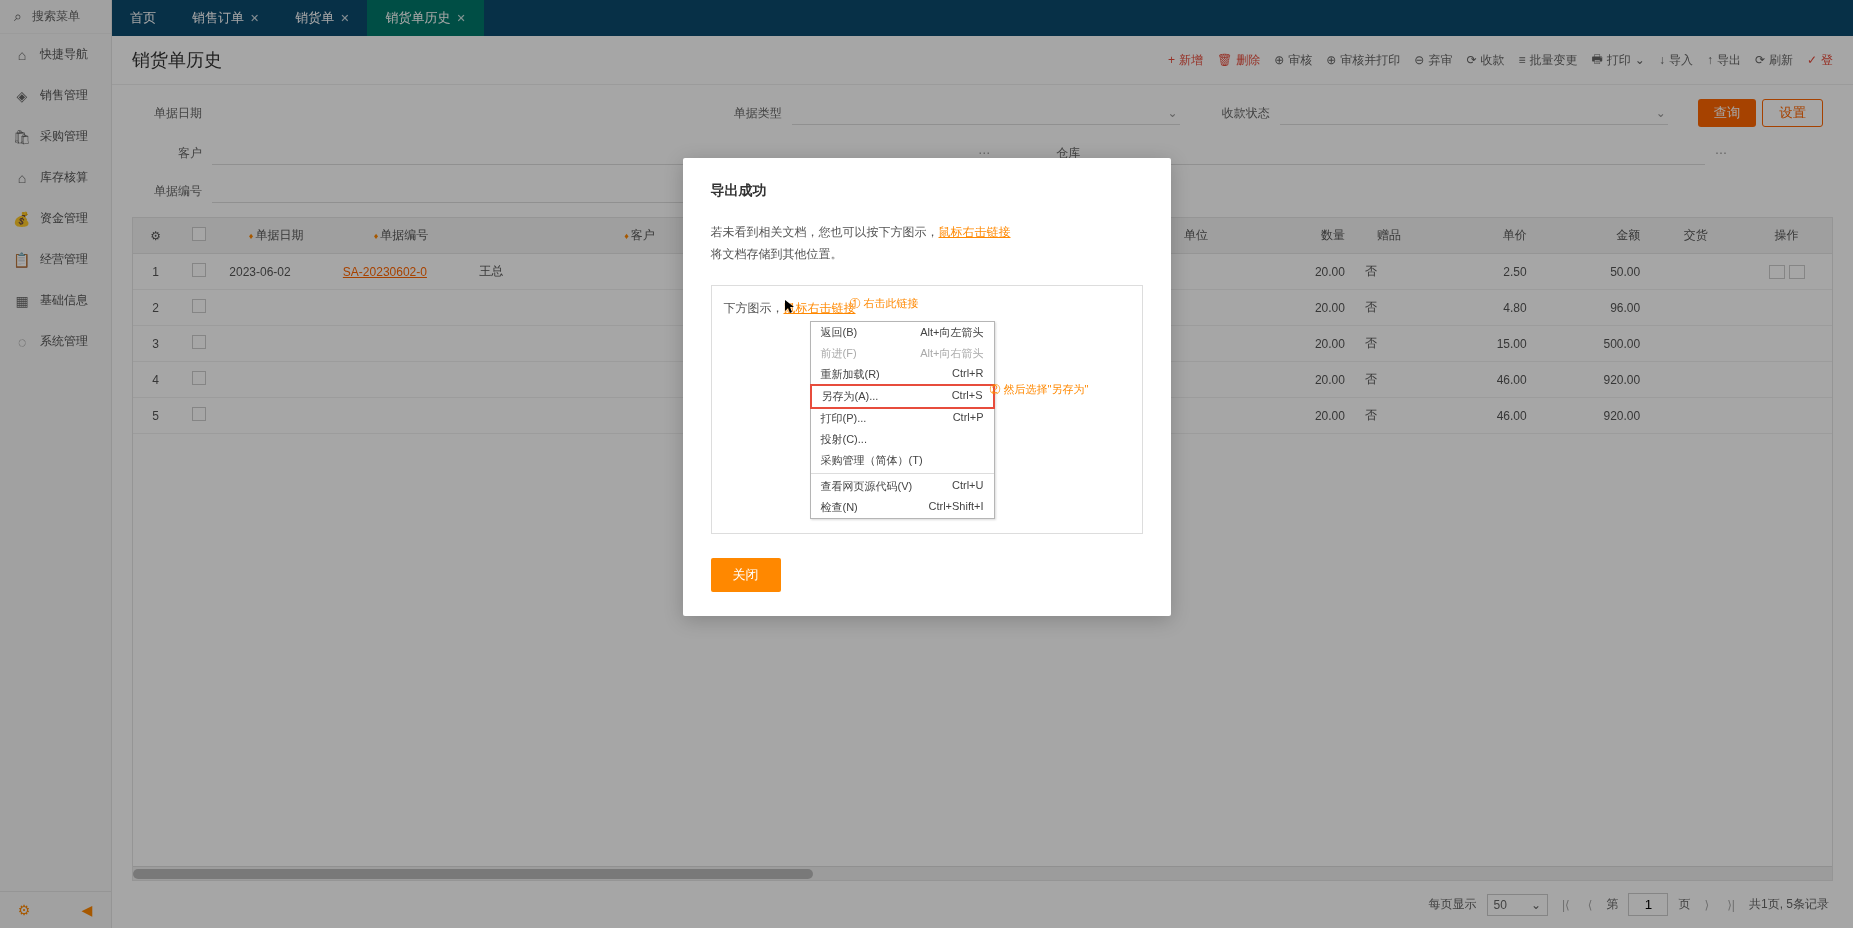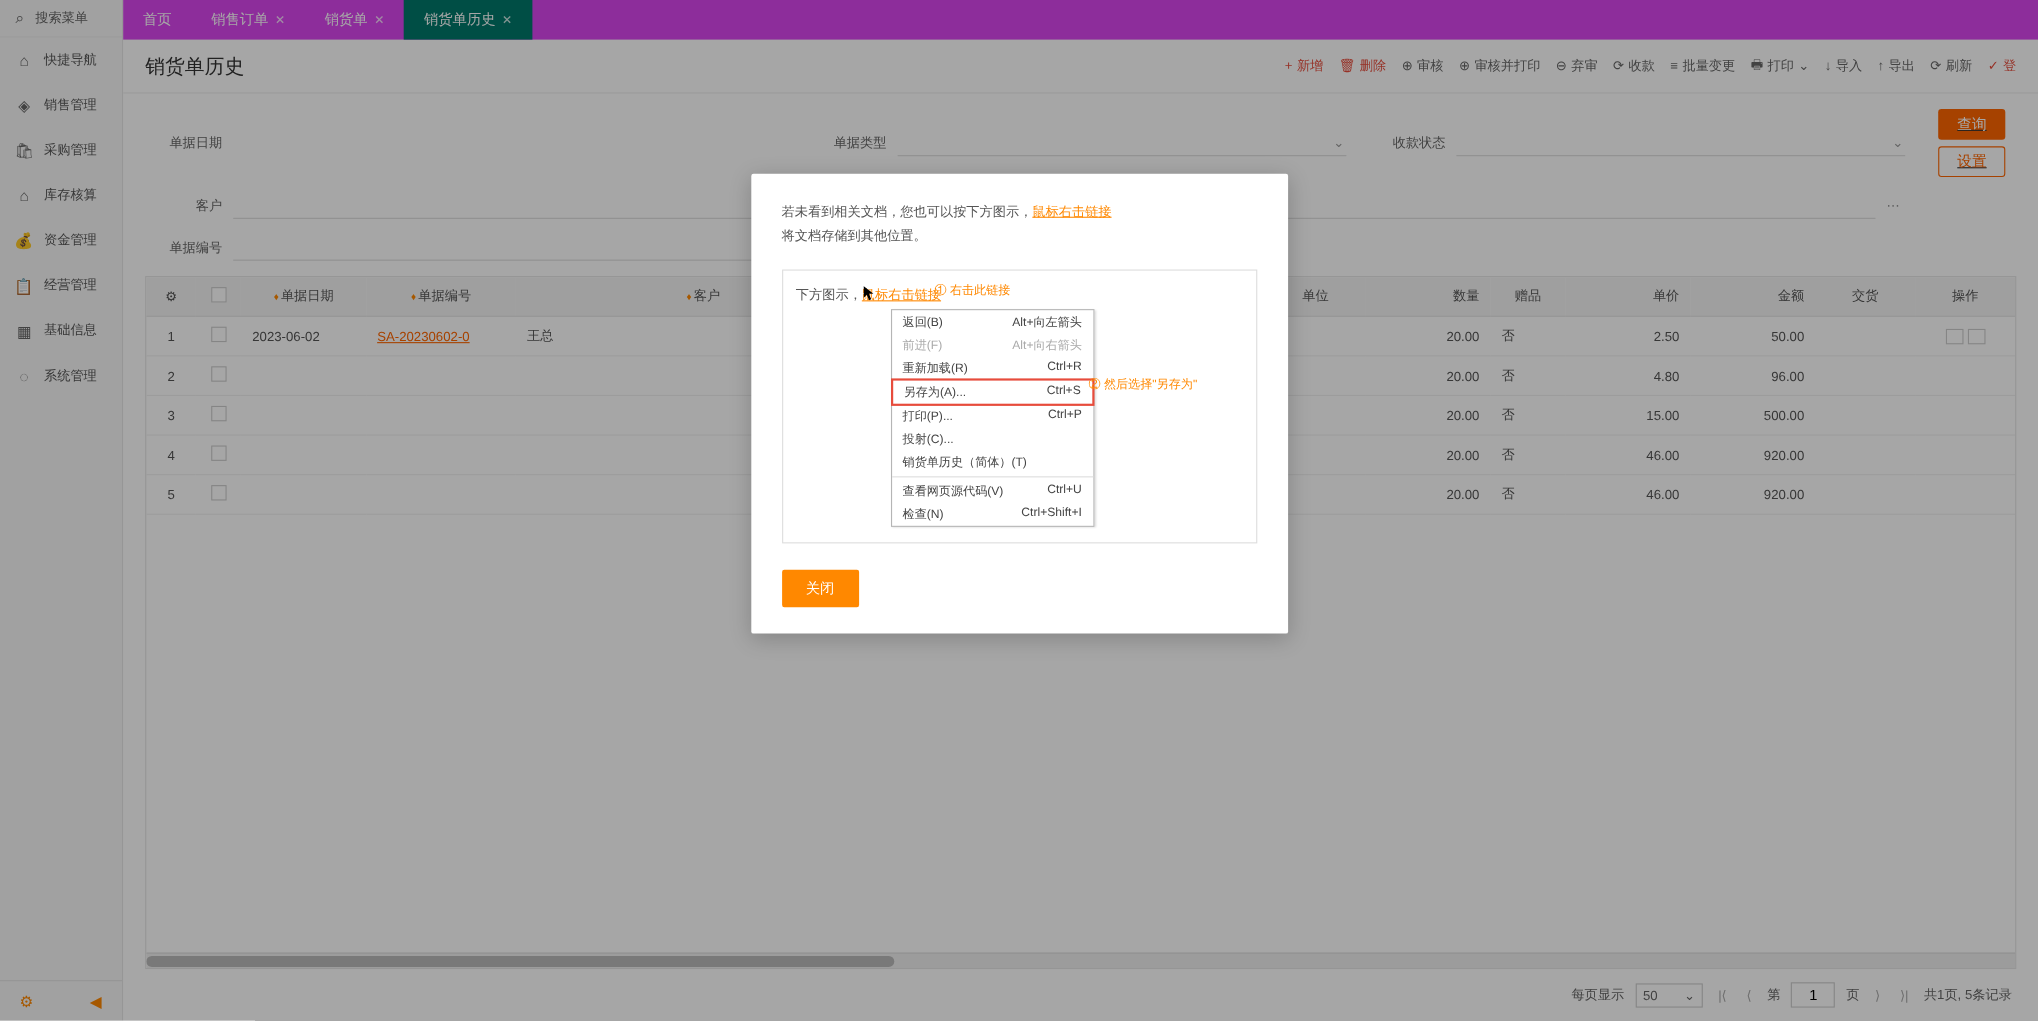--- a/index.html
+++ b/index.html
@@ -11,21 +11,21 @@
     .sidebar { width: 112px; background: #f7f7f7; border-right: 1px solid #e5e5e5; display: flex; flex-direction: column; }
     .sidebar-search { padding: 8px 10px; display: flex; align-items: center; gap: 6px; color: #666; border-bottom: 1px solid #eee; }
     .sidebar-item { padding: 12px 14px; display: flex; align-items: center; gap: 10px; color: #555; cursor: pointer; }
     .sidebar-footer { margin-top: auto; display: flex; justify-content: space-between; padding: 10px 16px; border-top: 1px solid #e5e5e5; }
     .icon { width: 16px; height: 16px; display: inline-flex; align-items: center; justify-content: center; font-size: 14px; color: #666; }
     
     
     .main { flex: 1; display: flex; flex-direction: column; background: #fff; }
     
     
-    .tabs { background: #d946ef; display: flex; height: 36px; align-items: stretch; }
+    .tabs { background: #0c4a6e; display: flex; height: 36px; align-items: stretch; }
     .tab { padding: 0 18px; display: flex; align-items: center; gap: 6px; color: #fff; font-size: 13px; cursor: pointer; }
     .tab.active { background: #00796b; }
     .tab-close { font-size: 11px; opacity: 0.8; }
     
     
     .page-header { display: flex; align-items: center; padding: 12px 20px; border-bottom: 1px solid #eee; }
     .page-title { font-size: 18px; color: #333; }
     .toolbar { margin-left: auto; display: flex; gap: 14px; align-items: center; }
     .toolbar-btn { display: flex; align-items: center; gap: 4px; color: #666; cursor: pointer; font-size: 12px; }
     .toolbar-btn.danger { color: #e74c3c; }
@@ -35,21 +35,21 @@
     .filter-area { padding: 14px 30px; display: flex; flex-direction: column; gap: 14px; }
     .filter-row { display: flex; gap: 30px; align-items: center; }
     .filter-group { display: flex; align-items: center; gap: 10px; flex: 1; }
     .filter-label { color: #666; width: 60px; text-align: right; }
     .date-pills { display: flex; gap: 6px; align-items: center; }
     .pill { padding: 2px 8px; cursor: pointer; color: #666; }
     .pill.active { background: #ff8800; color: #fff; border-radius: 10px; }
     .filter-input { flex: 1; border: none; border-bottom: 1px solid #ddd; padding: 4px 2px; background: transparent; }
     .filter-select { flex: 1; border: none; border-bottom: 1px solid #ddd; padding: 4px 2px; display: flex; justify-content: space-between; color: #999; }
     .date-range { color: #666; font-size: 12px; margin-top: 4px; }
-    .filter-actions { display: flex; flex-direction: column; gap: 6px; text-decoration: underline; }
+    .filter-actions { display: flex; flex-direction: row; gap: 6px; }
     .btn-primary { background: #ff6600; color: #fff; border: none; padding: 5px 16px; border-radius: 3px; cursor: pointer; }
     .btn-outline { background: #fff; color: #ff6600; border: 1px solid #ff6600; padding: 4px 16px; border-radius: 3px; cursor: pointer; }
     .dots { color: #999; cursor: pointer; }
     
     
     .table-wrap { flex: 1; margin: 0 20px; border: 1px solid #e5e5e5; display: flex; flex-direction: column; overflow: hidden; }
     .table-scroll { flex: 1; overflow: auto; }
     table { border-collapse: collapse; width: 100%; min-width: 1600px; }
     th { background: #f5f5f5; padding: 9px 10px; text-align: center; font-weight: normal; color: #555; border-bottom: 1px solid #e5e5e5; font-size: 12px; white-space: nowrap; }
     th.num, td.num { text-align: right; }
@@ -384,20 +384,21 @@
       <input class="page-input" value="1" style="">
       <span>页</span>
       <span class="page-btn">⟩</span>
       <span class="page-btn">⟩|</span>
       <span>共1页, 5条记录</span>
     </div>
   </div>
 
   <div class="overlay">
     <div class="modal">
+      <div class="modal-title">导出成功</div>
       <div class="modal-text">
         <span>若未看到相关文档，您也可以按下方图示，</span><span class="link">鼠标右击链接</span><br>
         <span>将文档存储到其他位置。</span>
       </div>
       <div class="modal-image">
         <span class="mi-note1">① 右击此链接</span>
         <span class="mi-line">
           <span>下方图示，</span><span class="mi-link">鼠标右击链接</span>
         </span>
         <svg class="cursor-svg" viewBox="0 0 10 14">
@@ -422,21 +423,21 @@
             </div>
             <div class="ctx-item">
               <span>打印(P)...</span>
               <span>Ctrl+P</span>
             </div>
             <div class="ctx-item">
               <span>投射(C)...</span>
               <span></span>
             </div>
             <div class="ctx-item">
-              <span>销货单历史（简体）(T)</span>
+              <span>采购管理（简体）(T)</span>
               <span></span>
             </div>
             <div class="ctx-sep"></div>
             <div class="ctx-item">
               <span>查看网页源代码(V)</span>
               <span>Ctrl+U</span>
             </div>
             <div class="ctx-item">
               <span>检查(N)</span>
               <span>Ctrl+Shift+I</span>

